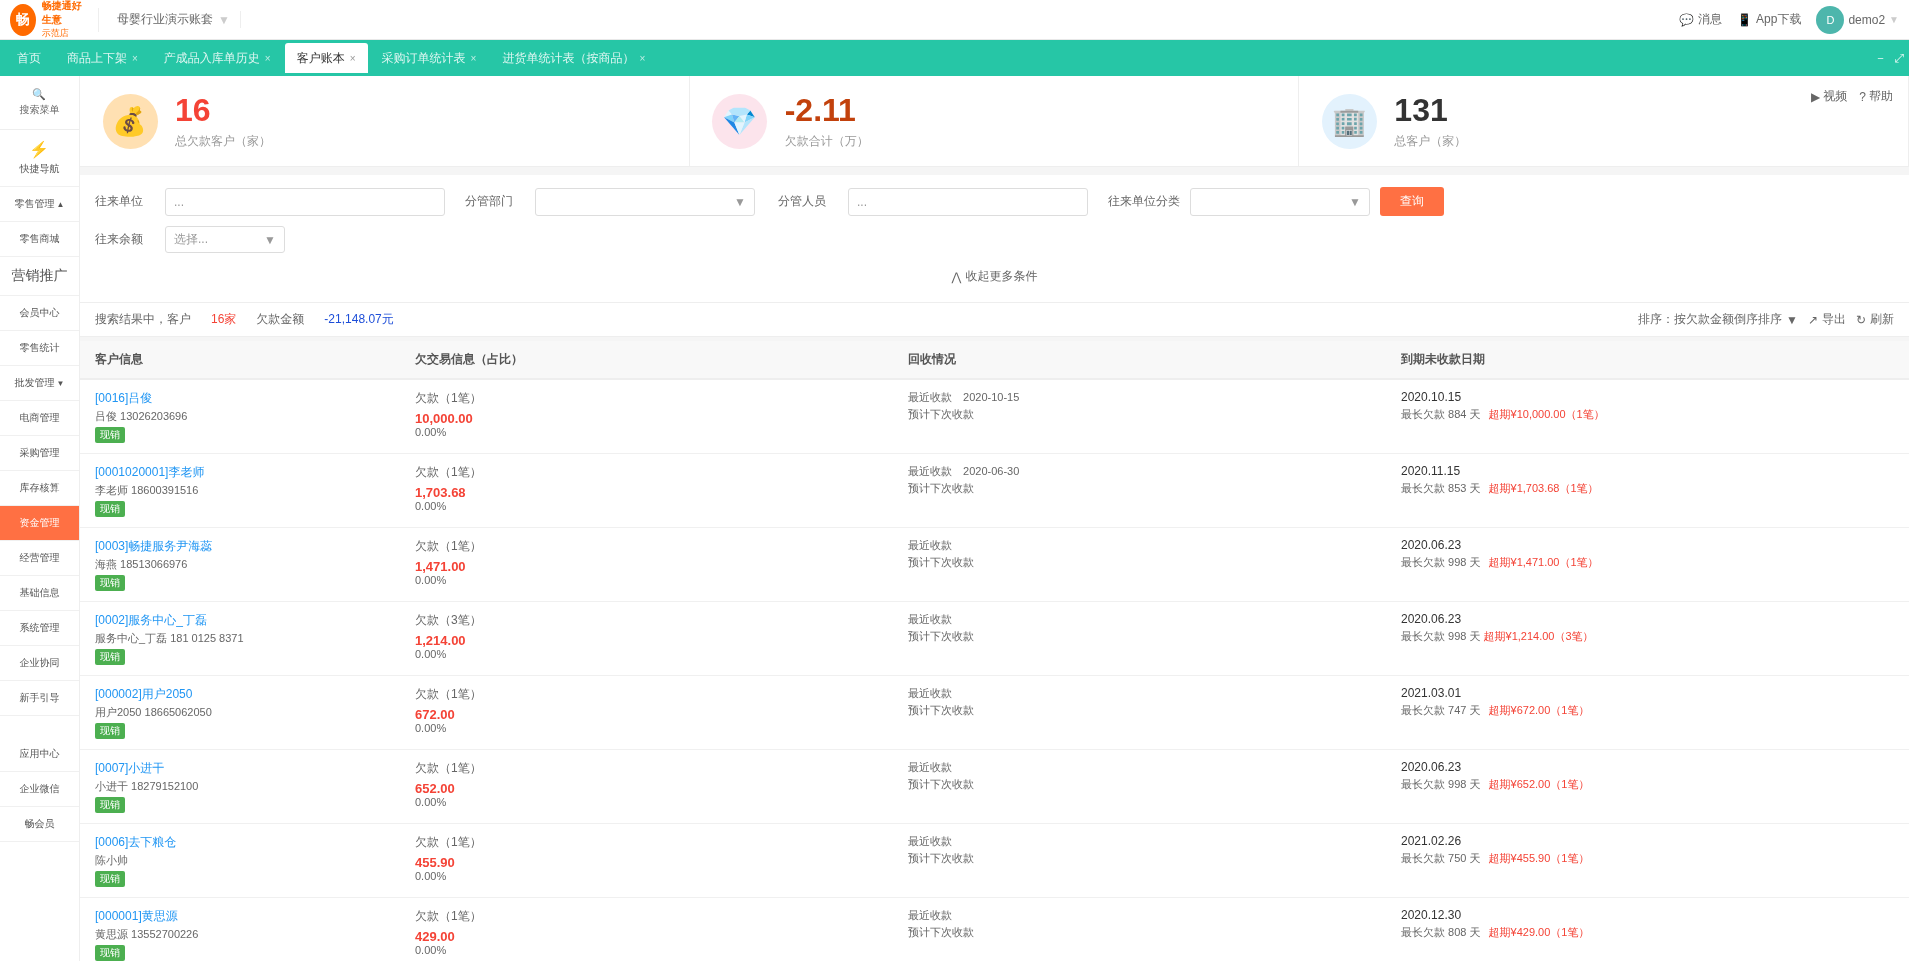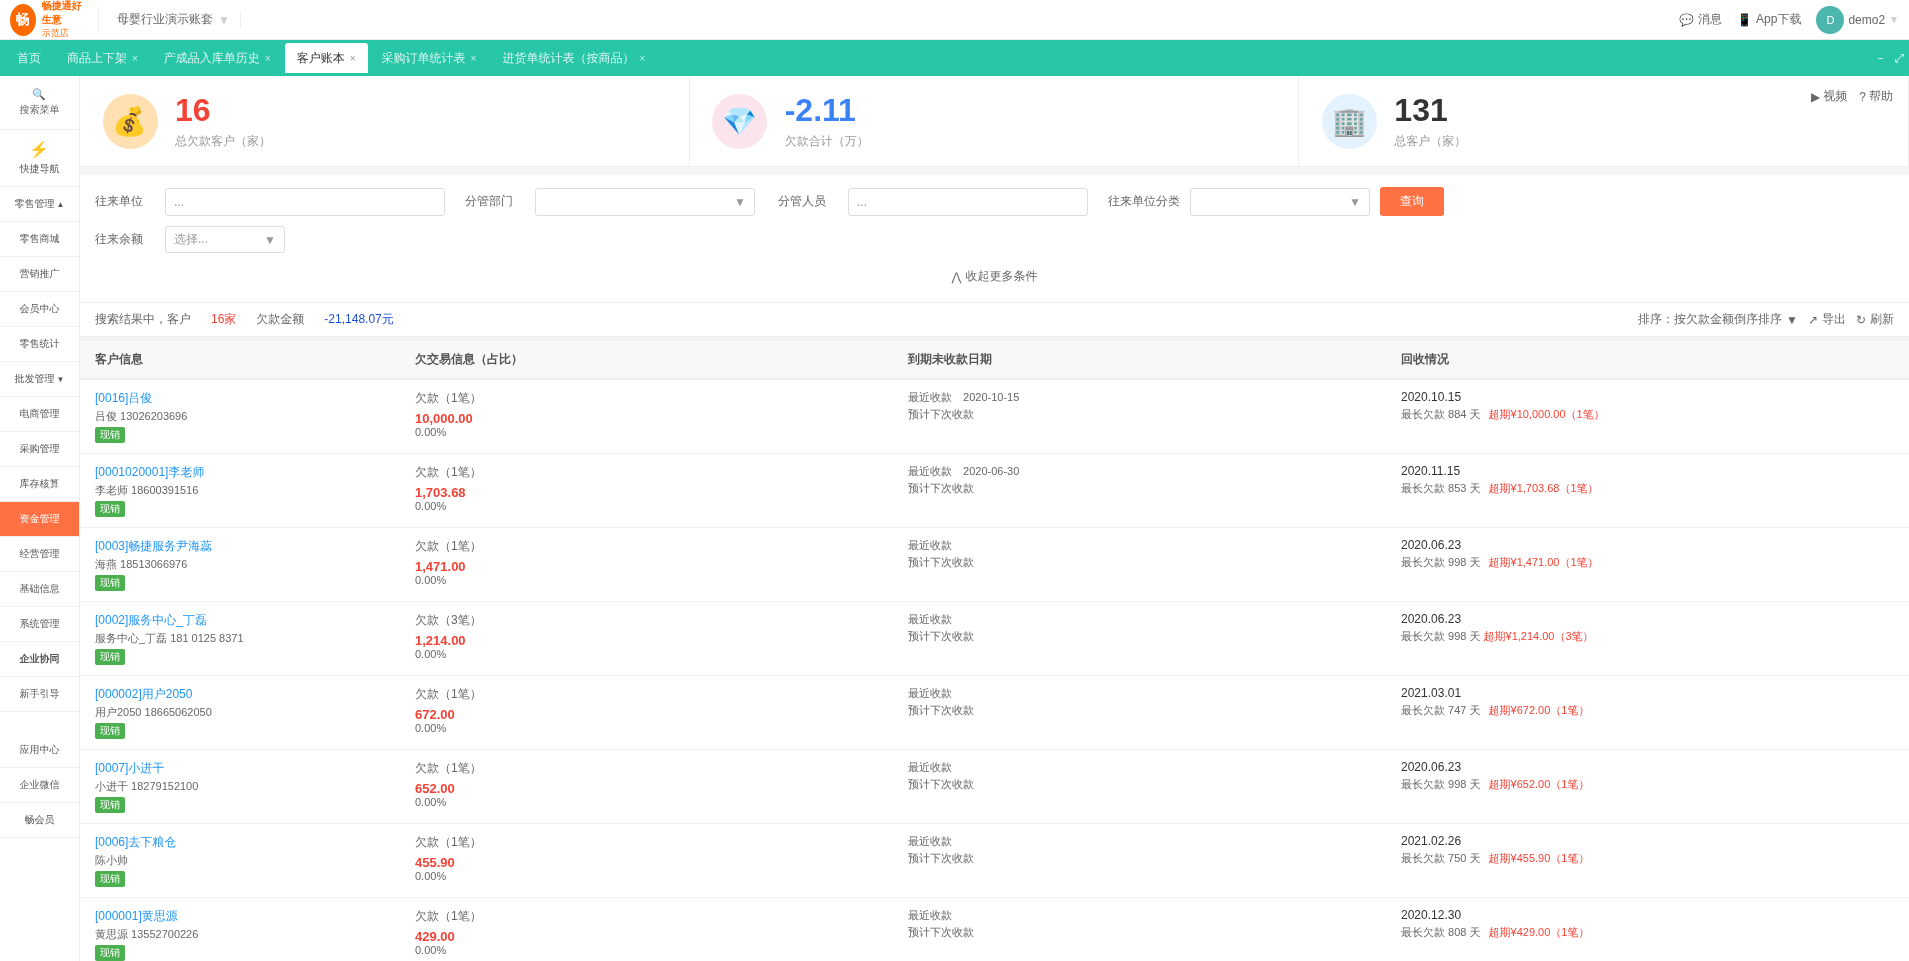--- a/index.html
+++ b/index.html
@@ -36,21 +36,21 @@
     .content-area { flex: 1; overflow-y: auto; background: #f5f5f5; }
 
     
     .stats-row { display: flex; background: #fff; border-bottom: 1px solid #eee; }
     .stat-card { flex: 1; display: flex; align-items: center; padding: 15px 20px; gap: 15px; border-right: 1px solid #eee; }
     .stat-icon { width: 60px; height: 60px; display: flex; align-items: center; justify-content: center; }
     .stat-info { flex: 1; }
     .stat-number { font-size: 32px; font-weight: bold; }
     .stat-number.red { color: #f44336; }
     .stat-number.black { color: #333; }
-    .stat-number.negative { color: #3b82f6; }
+    .stat-number.negative { color: #c2410c; }
     .stat-label { font-size: 12px; color: #999; margin-top: 4px; }
 
     
     .filter-area { background: #fff; padding: 12px 15px; border-bottom: 1px solid #eee; margin-top: 8px; }
     .filter-row { display: flex; align-items: center; gap: 10px; margin-bottom: 10px; }
     .filter-label { color: #666; font-size: 12px; min-width: 60px; }
     .filter-input { flex: 1; border: 1px solid #ddd; border-radius: 3px; padding: 5px 8px; font-size: 12px; display: flex; align-items: center; justify-content: space-between; cursor: pointer; background: #fff; min-height: 28px; }
     .filter-input-text { color: #999; }
     .search-btn { background: #ff7043; color: #fff; border: none; border-radius: 3px; padding: 6px 20px; font-size: 12px; cursor: pointer; }
     .collapse-btn { display: flex; align-items: center; justify-content: center; gap: 4px; color: #666; font-size: 12px; cursor: pointer; padding: 5px 0; }
@@ -160,21 +160,21 @@
       <span style="font-size:10px;text-align:center;">快捷导航</span>
     </div>
     <div class="sidebar-nav-item" style="flex-direction:row;justify-content:center;gap:2px;">
       <span style="font-size:10px;">零售管理</span>
       <span style="font-size:8px;">▲</span>
     </div>
     <div class="sidebar-nav-item">
       <span style="font-size:10px;text-align:center;">零售商城</span>
     </div>
     <div class="sidebar-nav-item">
-      <span style="font-size:10px;text-align:center;">营销推广</span>
+      <span style="font-size:14px;text-align:center;">营销推广</span>
     </div>
     <div class="sidebar-nav-item">
       <span style="font-size:10px;text-align:center;">会员中心</span>
     </div>
     <div class="sidebar-nav-item">
       <span style="font-size:10px;text-align:center;">零售统计</span>
     </div>
     <div class="sidebar-nav-item" style="flex-direction:row;justify-content:center;gap:2px;">
       <span style="font-size:10px;">批发管理</span>
       <span style="font-size:8px;">▼</span>
@@ -194,21 +194,21 @@
     <div class="sidebar-nav-item">
       <span style="font-size:10px;text-align:center;">经营管理</span>
     </div>
     <div class="sidebar-nav-item">
       <span style="font-size:10px;text-align:center;">基础信息</span>
     </div>
     <div class="sidebar-nav-item">
       <span style="font-size:10px;text-align:center;">系统管理</span>
     </div>
     <div class="sidebar-nav-item">
-      <span style="font-size:10px;text-align:center;font-weight:bold;">企业协同</span>
+      <span style="font-size:10px;text-align:center;">企业协同</span>
     </div>
     <div class="sidebar-nav-item">
       <span style="font-size:10px;text-align:center;">新手引导</span>
     </div>
     <div class="sidebar-nav-item">
       <span style="font-size:10px;text-align:center;margin-top:21px;">应用中心</span>
     </div>
     <div class="sidebar-nav-item">
       <span style="font-size:10px;text-align:center;">企业微信</span>
     </div>
@@ -321,22 +321,22 @@
           <span>↻</span>
           <span>刷新</span>
         </span>
       </div>
     </div>
 
     <div class="table-container">
       <div class="table-header">
         <div>客户信息</div>
         <div>欠交易信息（占比）</div>
+        <div>回收情况</div>
         <div>到期未收款日期</div>
-        <div>回收情况</div>
       </div>
 
       <div class="table-row">
         <div>
           <div class="customer-name">[0016]吕俊</div>
           <div class="customer-phone">吕俊  13026203696</div>
           <span class="customer-tag">现销</span>
         </div>
         <div>
           <div class="debt-count">欠款（1笔）</div>

